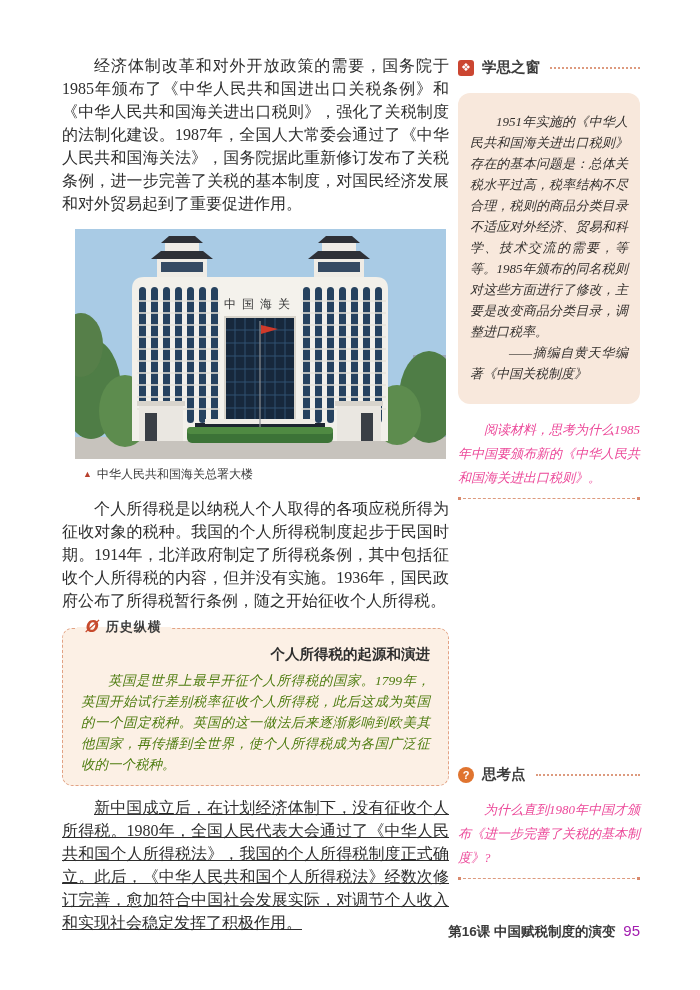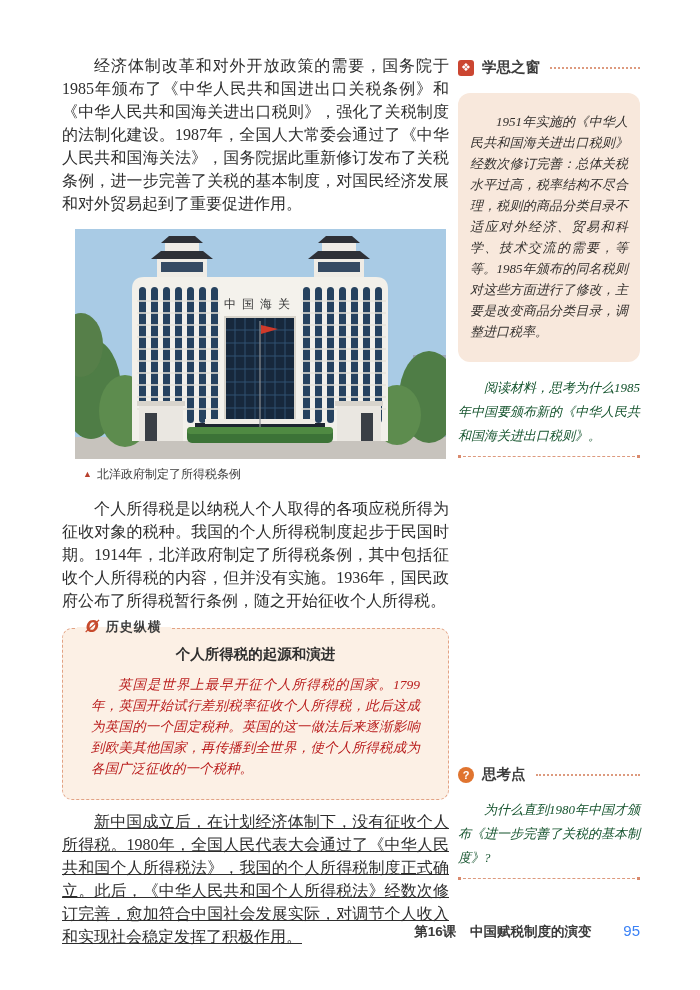--- a/index.html
+++ b/index.html
@@ -43,26 +43,26 @@
   }
   .history-icon {
     font-style:italic; font-weight:bold; font-size:15px; line-height:1;
     color:#c74a2d; font-family:"DejaVu Sans", sans-serif;
   }
   .box-header-label {
     font-family:"Liberation Sans", sans-serif; font-weight:bold;
     font-size:13px; color:#3d3d3d; letter-spacing:1px; white-space:nowrap;
   }
   .history-title {
-    margin:0 0 6px 0; text-align:center; font-weight:bold;
+    margin:0 0 6px 0; text-align:right; font-weight:bold;
     font-size:14.5px; color:#2e2e2e;
   }
   .history-body {
-    margin:10px; font-size:13.5px; line-height:21px; font-style:italic;
-    text-align:justify; text-indent:2em; color:#b91c1c;
+    margin:0; font-size:13.5px; line-height:21px; font-style:italic;
+    text-align:justify; text-indent:2em; color:#4d7c0f;
   }
 
   
   .sidebar { position:absolute; left:458px; top:58px; width:182px; height:860px; }
   .side-header {
     display:flex; align-items:center; gap:8px;
     font-family:"Liberation Sans", sans-serif; font-weight:bold;
     font-size:14.5px; color:#3d3d3d;
   }
   .side-header .dotline { flex:1; border-top:2px dotted #dd9a7e; margin-left:2px; }
@@ -79,40 +79,40 @@
   .study-box {
     margin-top:16px; background:#f8e8dc; border-radius:12px;
     padding:18px 12px 20px 12px;
     font-size:13px; line-height:21px; font-style:italic;
     color:#33302e; text-align:justify;
   }
   .study-box .box-body { margin:0; text-indent:2em; }
   .study-box .attribution { margin:0; text-indent:3em; }
   .red-question {
     margin:14px 0 0 0; font-size:13px; line-height:24px; font-style:italic;
-    color:#14532d; text-indent:2em; text-align:justify;
+    color:#ec4899; text-indent:2em; text-align:justify;
   }
   .dotted-sep {
     position:relative; margin-top:8px; border-top:1px dashed #dd9a7e; height:0;
   }
   .dotted-sep::before, .dotted-sep::after {
     content:""; position:absolute; top:-2px; width:3px; height:3px; background:#d98a6d;
   }
   .dotted-sep::before { left:0; }
   .dotted-sep::after { right:0; }
   .think-point { position:absolute; top:707px; left:0; right:0; }
 
   
   .footer {
     position:absolute; top:922px; left:0; width:640px; text-align:right;
     font-family:"Liberation Sans", sans-serif; font-size:13.5px;
     font-weight:bold; color:#3a3a3a;
   }
-  .footer .chapter { margin-left:10px; }
-  .footer .pagenum { margin-left:28px; font-weight:normal; font-size:15px; color:#3b82f6; }
+  .footer .chapter { }
+  .footer .pagenum { margin-left:4px; font-weight:normal; font-size:15px; color:#a21caf; }
 </style>
 </head>
 <body>
 
 <div class="page">
 
   <div class="main-col">
 
     <p class="body-para para-1">经济体制改革和对外开放政策的需要，国务院于1985年颁布了《中华人民共和国进出口关税条例》和《中华人民共和国海关进出口税则》，强化了关税制度的法制化建设。1987年，全国人大常委会通过了《中华人民共和国海关法》，国务院据此重新修订发布了关税条例，进一步完善了关税的基本制度，对国民经济发展和对外贸易起到了重要促进作用。</p>
 
@@ -203,21 +203,21 @@
           <rect x="286" y="184" width="12" height="28" fill="#3a3f46"></rect>
         </g>
 
         <g>
           <rect x="112" y="198" width="146" height="16" rx="5" fill="#3c7337"></rect>
           <rect x="112" y="198" width="146" height="7" rx="3.5" fill="#4f8a42"></rect>
         </g>
       </svg>
       <figcaption class="photo-caption">
         <span class="caption-triangle">▲</span>
-        <span>北洋政府制定了所得税条例</span>
+        <span>中华人民共和国海关总署大楼</span>
       </figcaption>
     </figure>
 
     <p class="body-para para-2">个人所得税是以纳税人个人取得的各项应税所得为征收对象的税种。我国的个人所得税制度起步于民国时期。1914年，北洋政府制定了所得税条例，其中包括征收个人所得税的内容，但并没有实施。1936年，国民政府公布了所得税暂行条例，随之开始征收个人所得税。</p>
 
     <div class="history-box">
       <div class="history-header">
         <span class="history-icon">Ø</span>
         <span class="box-header-label">历史纵横</span>
       </div>
@@ -230,21 +230,22 @@
 
   <div class="sidebar">
 
     <div class="side-header">
       <span class="study-icon">❖</span>
       <span>学思之窗</span>
       <span class="dotline"></span>
     </div>
 
     <div class="study-box">
-      <p class="box-body">1951年实施的《中华人民共和国海关进出口税则》经数次修订完善：总体关税水平过高，税率结构不尽合理，税则的商品分类目录不适应对外经济、贸易和科学、技术交流的需要，等等。1985年颁布的同名税则对这些方面进行了修改，主要是改变商品分类目录，调整进口税率。</p>
+      <p class="box-body">1951年实施的《中华人民共和国海关进出口税则》存在的基本问题是：总体关税水平过高，税率结构不尽合理，税则的商品分类目录不适应对外经济、贸易和科学、技术交流的需要，等等。1985年颁布的同名税则对这些方面进行了修改，主要是改变商品分类目录，调整进口税率。</p>
+      <p class="attribution">——摘编自黄天华编著《中国关税制度》</p>
     </div>
 
     <p class="red-question">阅读材料，思考为什么1985年中国要颁布新的《中华人民共和国海关进出口税则》。</p>
 
     <div class="dotted-sep"></div>
 
     <div class="think-point">
       <div class="side-header">
         <span class="think-icon">?</span>
         <span>思考点</span>

